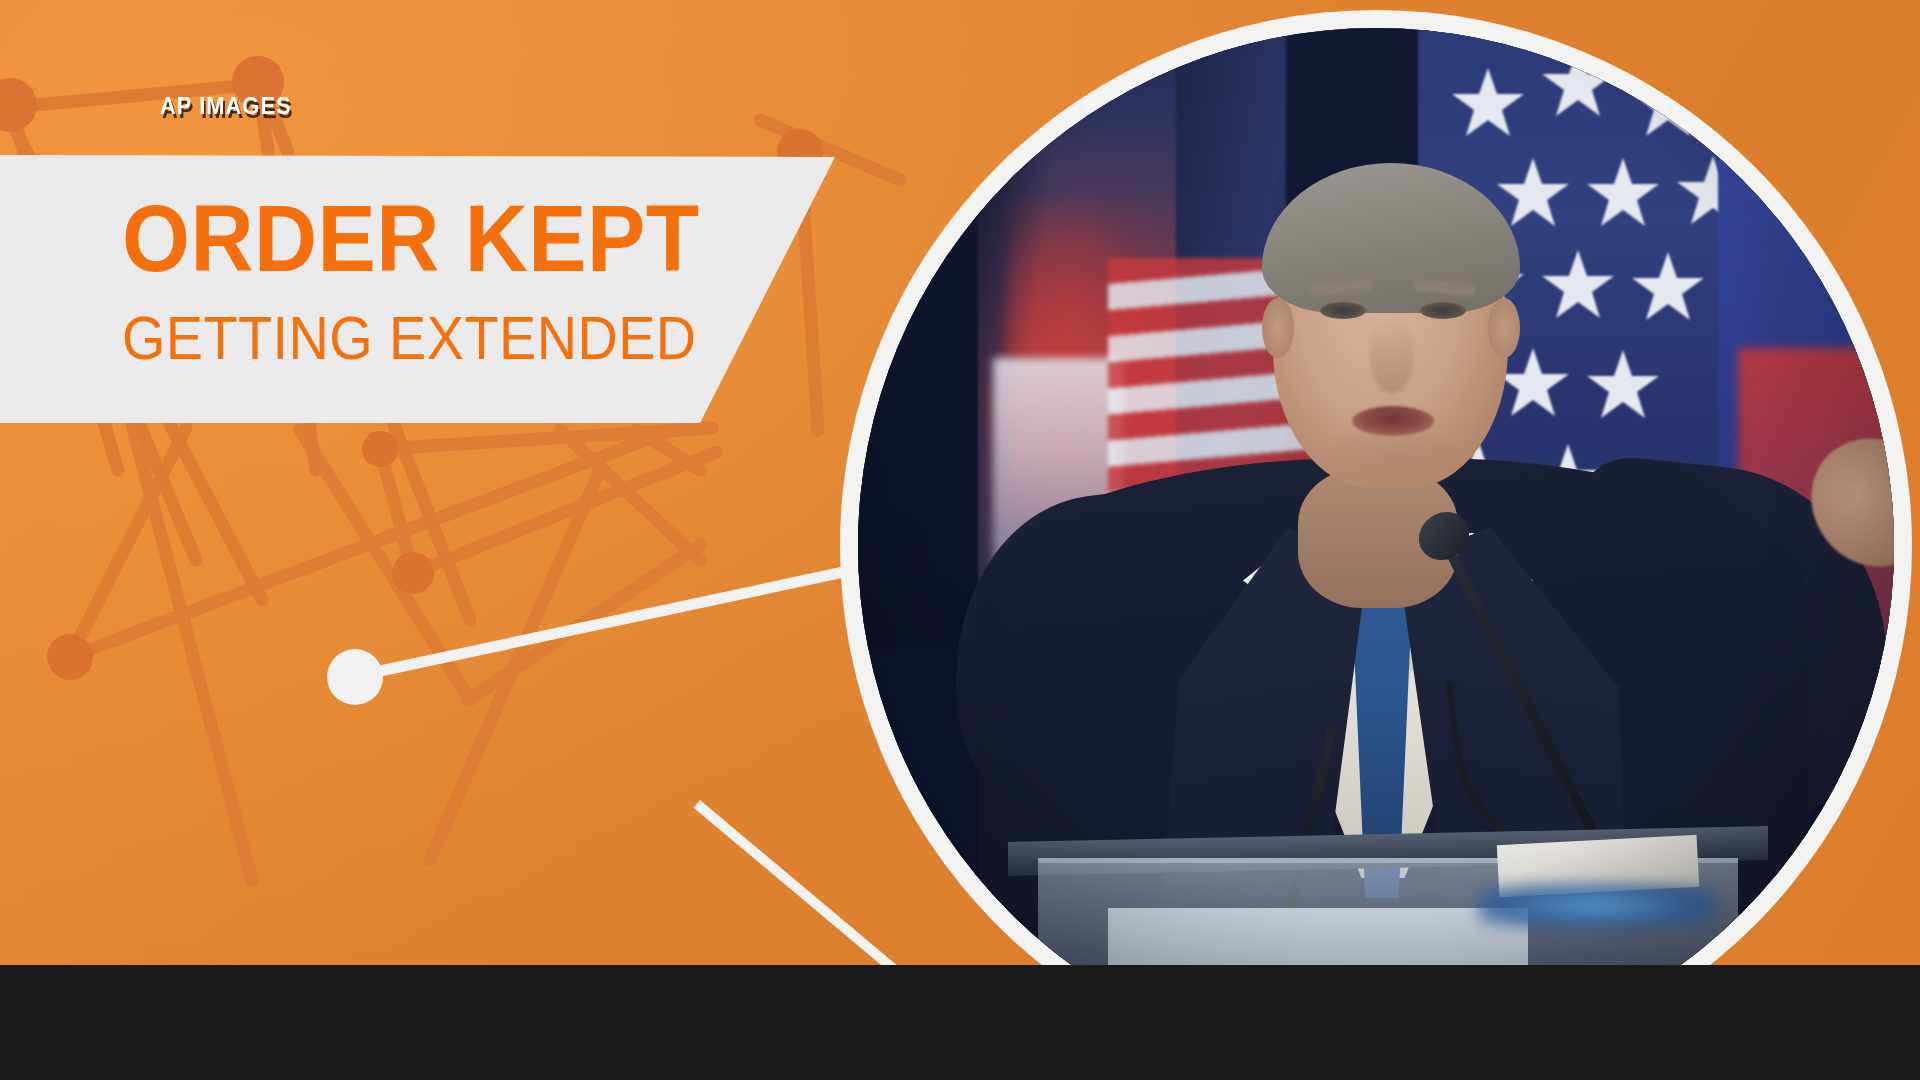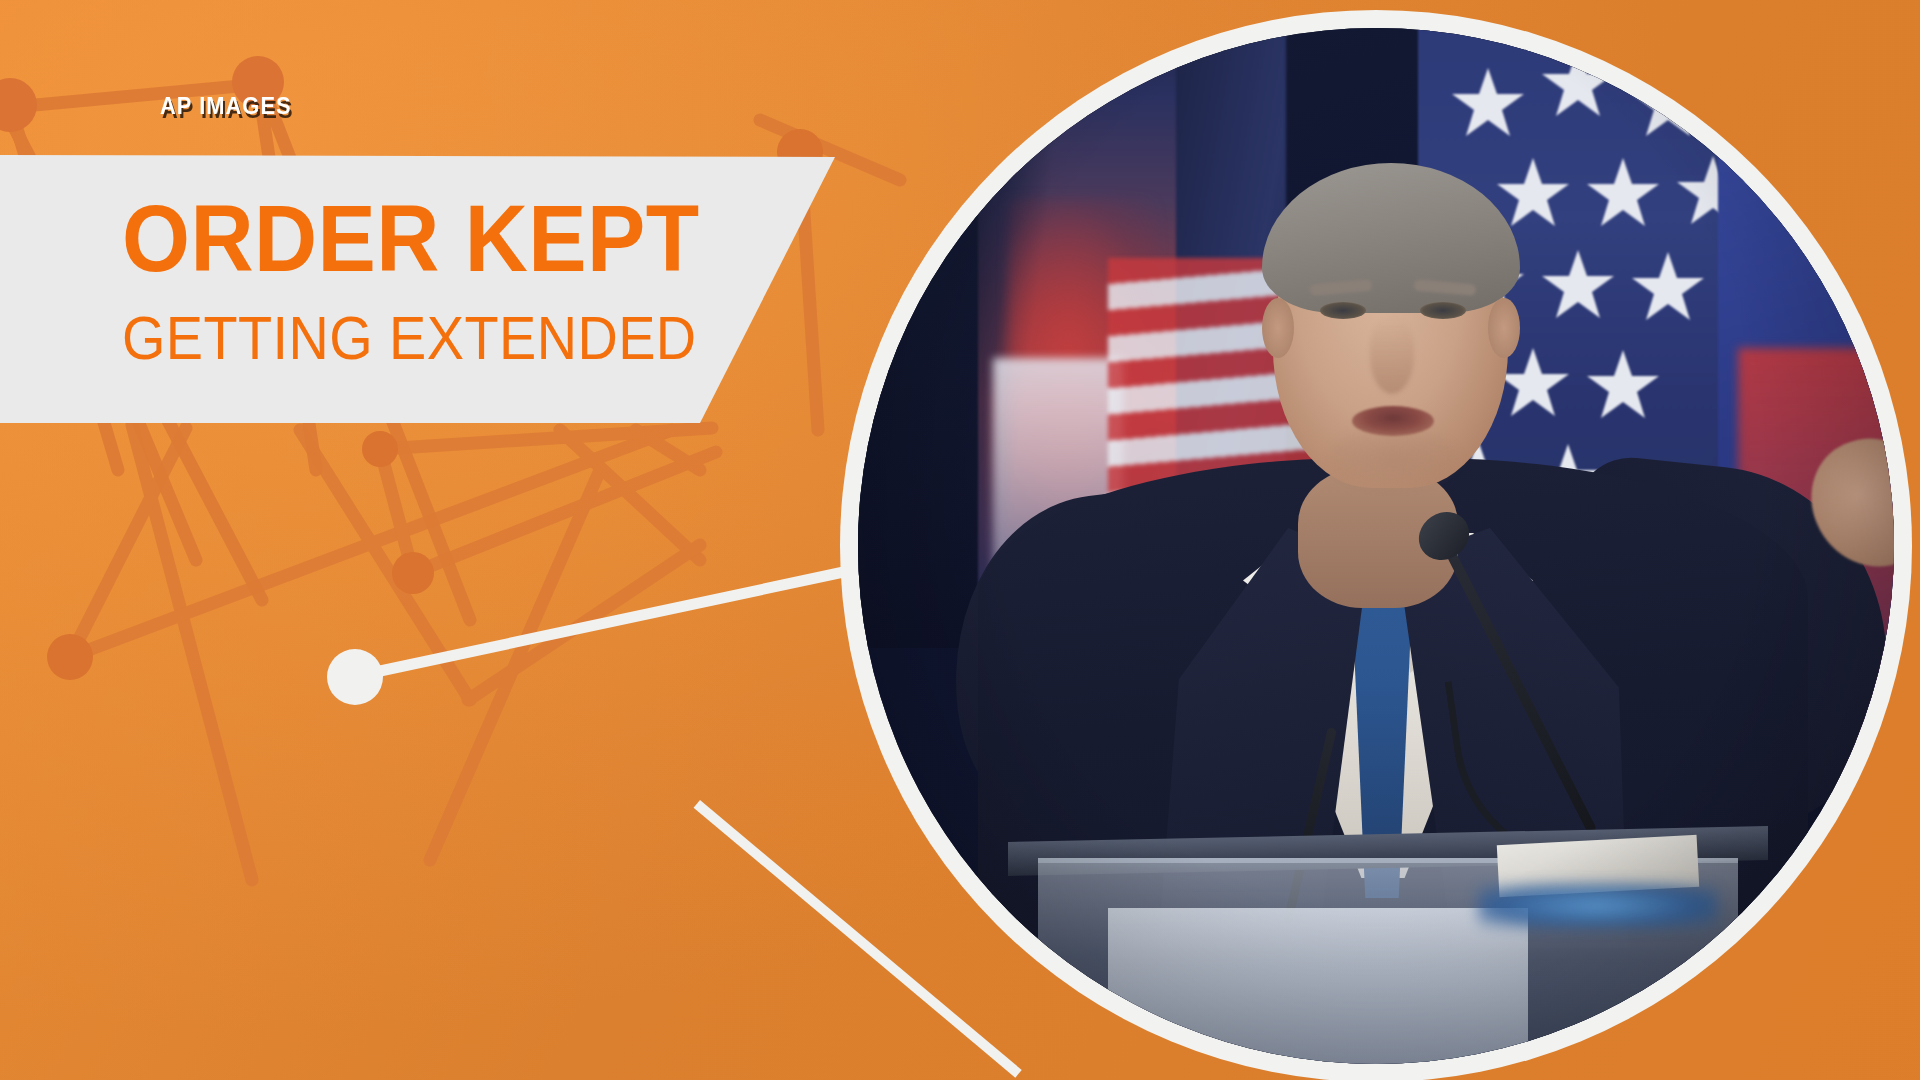--- a/index.html
+++ b/index.html
@@ -3,21 +3,21 @@
 <meta charset="utf-8">
 <style>
   html, body {
     margin: 0;
     padding: 0;
     background: #1a1a1a;
   }
   #stage {
     position: relative;
     width: 1920px;
-    height: 1080px;
+    height: 965px;
     overflow: hidden;
     font-family: "Liberation Sans", sans-serif;
     background: #4c1d95;
   }
 
   
   .bg-base {
     position: absolute;
     inset: 0;
     background:

